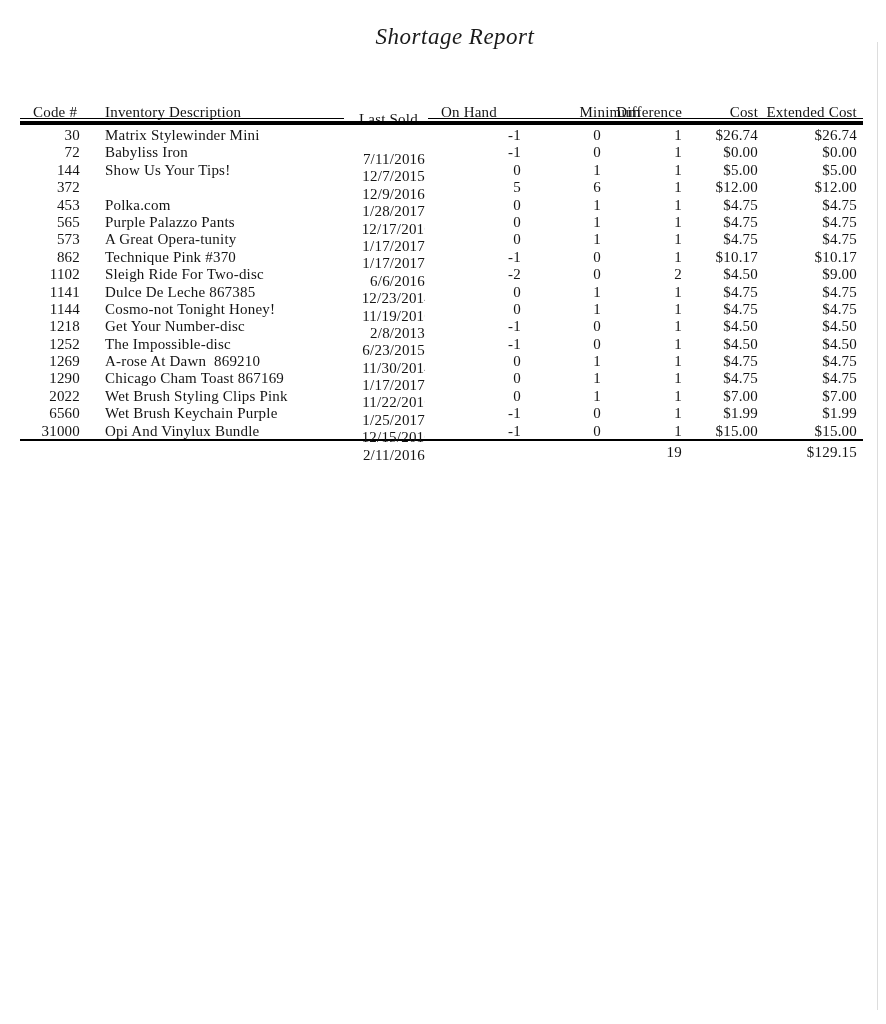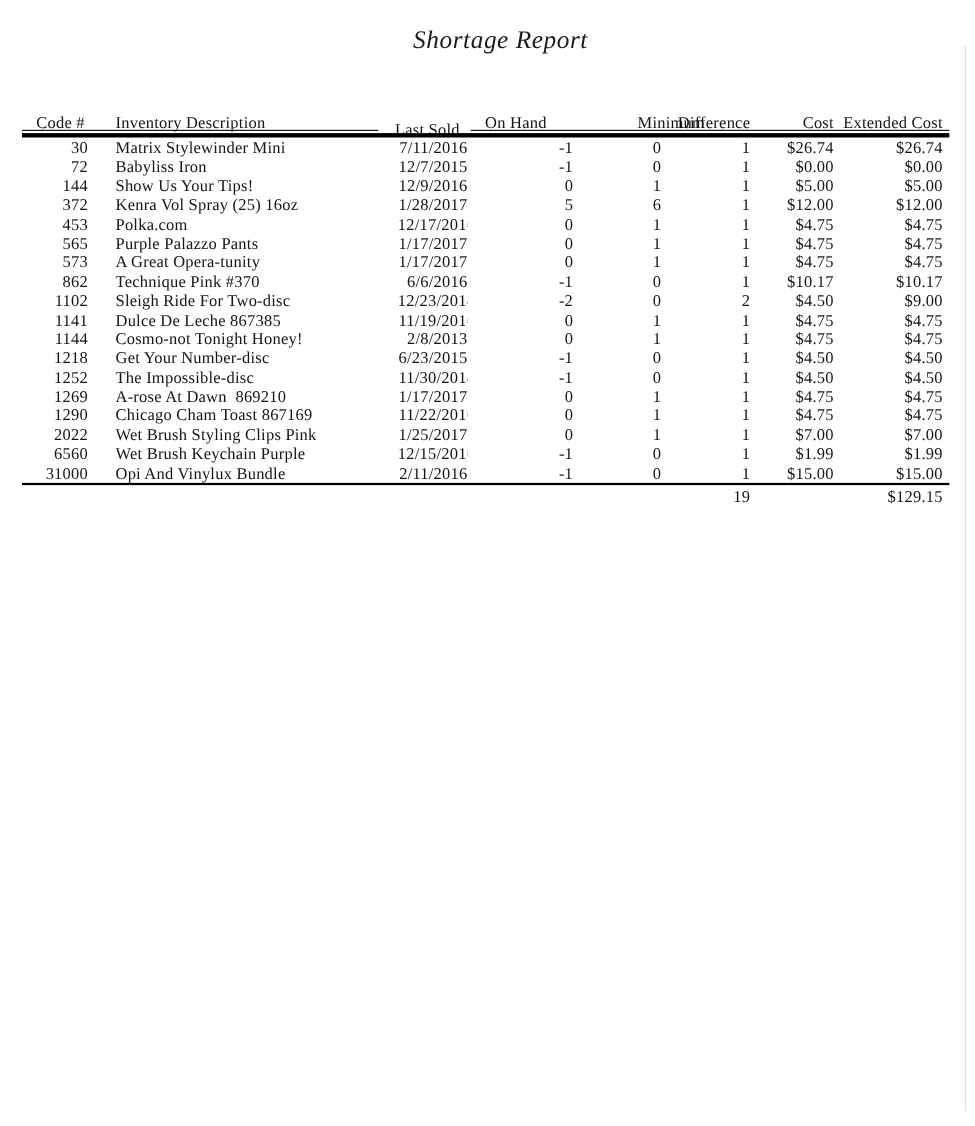--- a/index.html
+++ b/index.html
@@ -43,21 +43,21 @@
   .rule-thin-left  { left: 20px;  top: 118px; width: 324px; height: 1px; }
   .rule-thin-right { left: 428px; top: 118px; width: 435px; height: 1px; }
   .rule-thick      { left: 20px;  top: 121px; width: 843px; height: 4px; }
   .rule-bottom     { left: 20px;  top: 439px; width: 843px; height: 2px; }
   .edge-line       { left: 877px; top: 42px;  width: 1px;  height: 968px; background: #dddddd; }
   .rows { position: absolute; left: 0; top: 127px; width: 876px; text-decoration: underline; }
   .row  { position: relative; height: 17.4px; font-size: 15px; line-height: 17.4px; letter-spacing: 0.2px; }
   .cell { position: absolute; top: 0; white-space: pre; }
   .c-code   { left: 20px;  width: 60px;  text-align: right; }
   .c-desc   { left: 105px; width: 236px; overflow: hidden; }
-  .c-date   { left: 343px; width: 82px;  text-align: right; overflow: hidden; }
+  .c-date   { left: 343px; width: 82px;  text-align: right; overflow: hidden; margin-top: 24px; }
   .c-date span.date-clipped { display: inline-block; margin-right: -7px; }
   .c-onhand { left: 441px; width: 80px;  text-align: right; }
   .c-min    { left: 521px; width: 80px;  text-align: right; }
   .c-diff   { left: 602px; width: 80px;  text-align: right; }
   .c-cost   { left: 678px; width: 80px;  text-align: right; }
   .c-ext    { left: 761px; width: 96px;  text-align: right; }
   .totals-row {
     position: absolute;
     top: 443px;
     left: 0;
@@ -119,21 +119,20 @@
       <div class="cell c-date"><span>12/9/2016</span></div>
       <div class="cell c-onhand">0</div>
       <div class="cell c-min">1</div>
       <div class="cell c-diff">1</div>
       <div class="cell c-cost">$5.00</div>
       <div class="cell c-ext">$5.00</div>
     </div>
 
     <div class="row">
       <div class="cell c-code">372</div>
-      <div class="cell c-desc">Kenra Vol Spray (25) 16oz</div>
       <div class="cell c-date"><span>1/28/2017</span></div>
       <div class="cell c-onhand">5</div>
       <div class="cell c-min">6</div>
       <div class="cell c-diff">1</div>
       <div class="cell c-cost">$12.00</div>
       <div class="cell c-ext">$12.00</div>
     </div>
 
     <div class="row">
       <div class="cell c-code">453</div>

